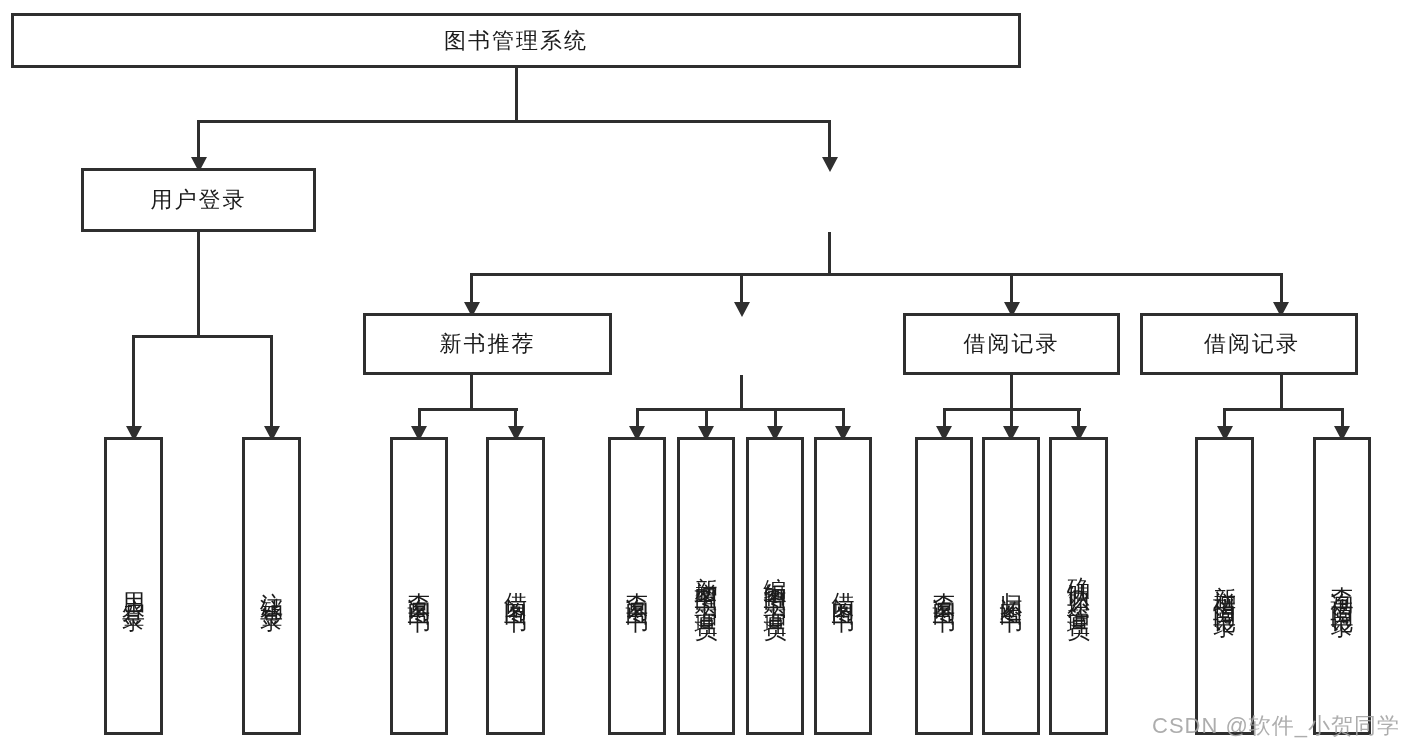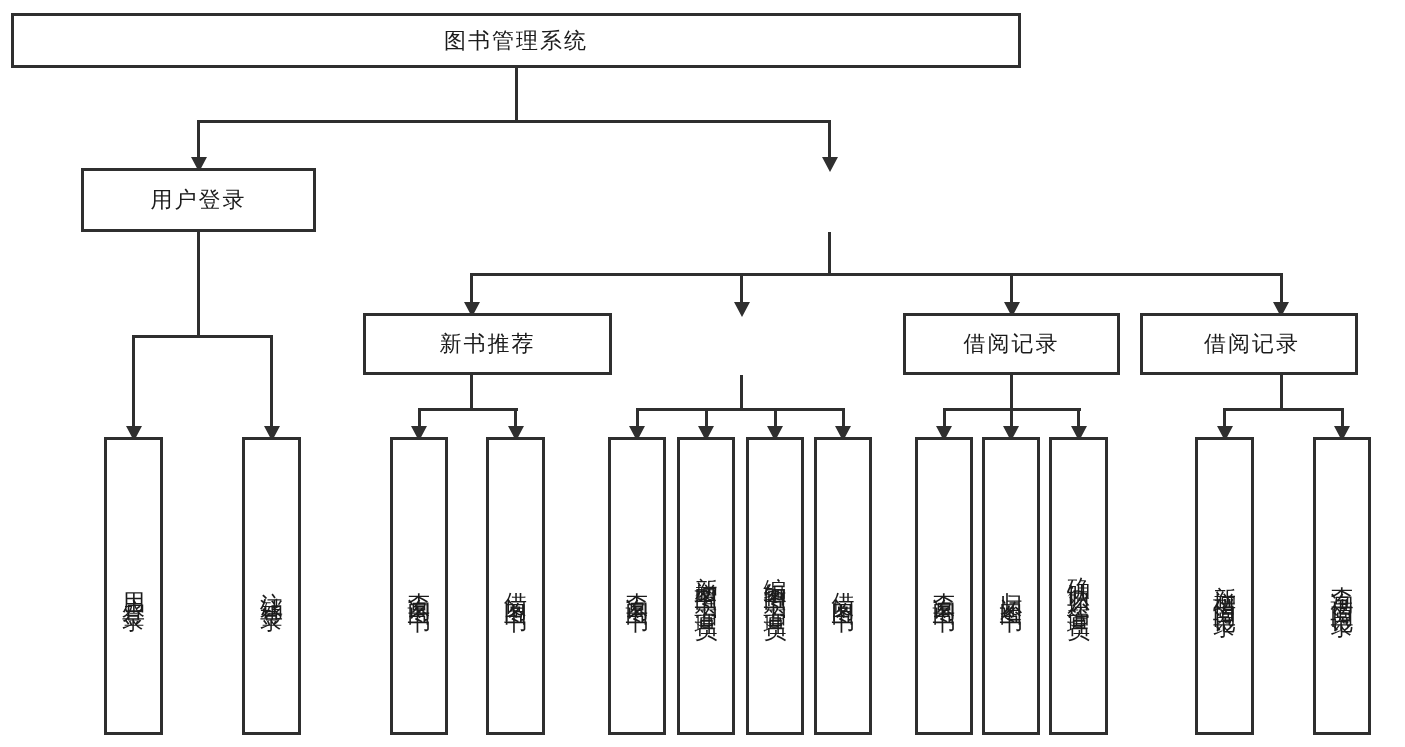--- a/index.html
+++ b/index.html
@@ -64,20 +64,21 @@
     letter-spacing: 1px;
     white-space: nowrap;
     z-index: 5;
     opacity: 0.9;
   }
 </style>
 </head>
 <body>
 
 <div id="canvas">
+  <div class="watermark">CSDN @软件_小贺同学</div>
 <div class="cline" style="left: 515px; top: 68px; width: 3px; height: 52px;"></div>
     <div class="cline" style="left: 197px; top: 120px; width: 634px; height: 3px;"></div>
     <div class="cline" style="left: 197px; top: 120px; width: 3px; height: 48px;"></div>
     <div class="arrowhead" style="left: 191px; top: 157px;"></div>
     <div class="cline" style="left: 828px; top: 120px; width: 3px; height: 48px;"></div>
     <div class="arrowhead" style="left: 822px; top: 157px;"></div>
     <div class="cline" style="left: 197px; top: 232px; width: 3px; height: 103px;"></div>
     <div class="cline" style="left: 132px; top: 335px; width: 141px; height: 3px;"></div>
     <div class="cline" style="left: 132px; top: 335px; width: 3px; height: 102px;"></div>
     <div class="arrowhead" style="left: 126px; top: 426px;"></div>

